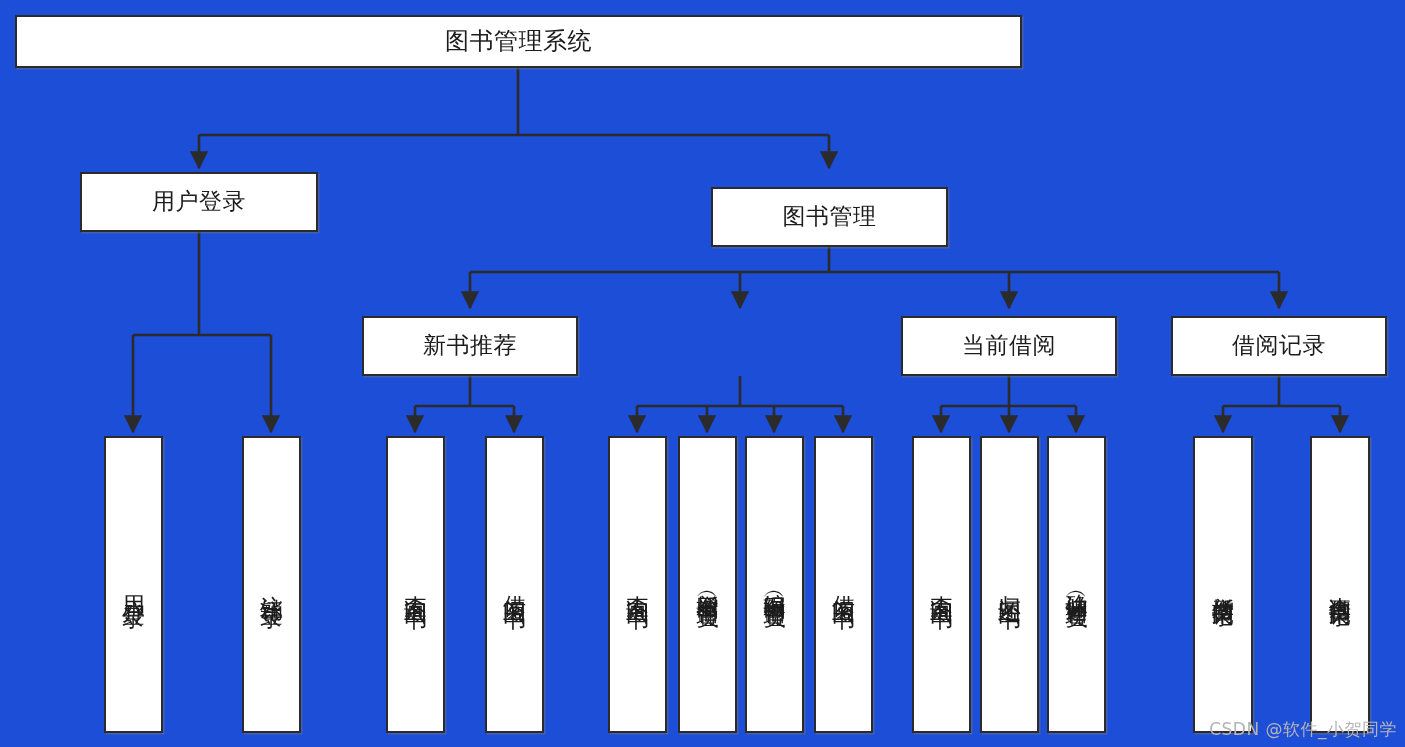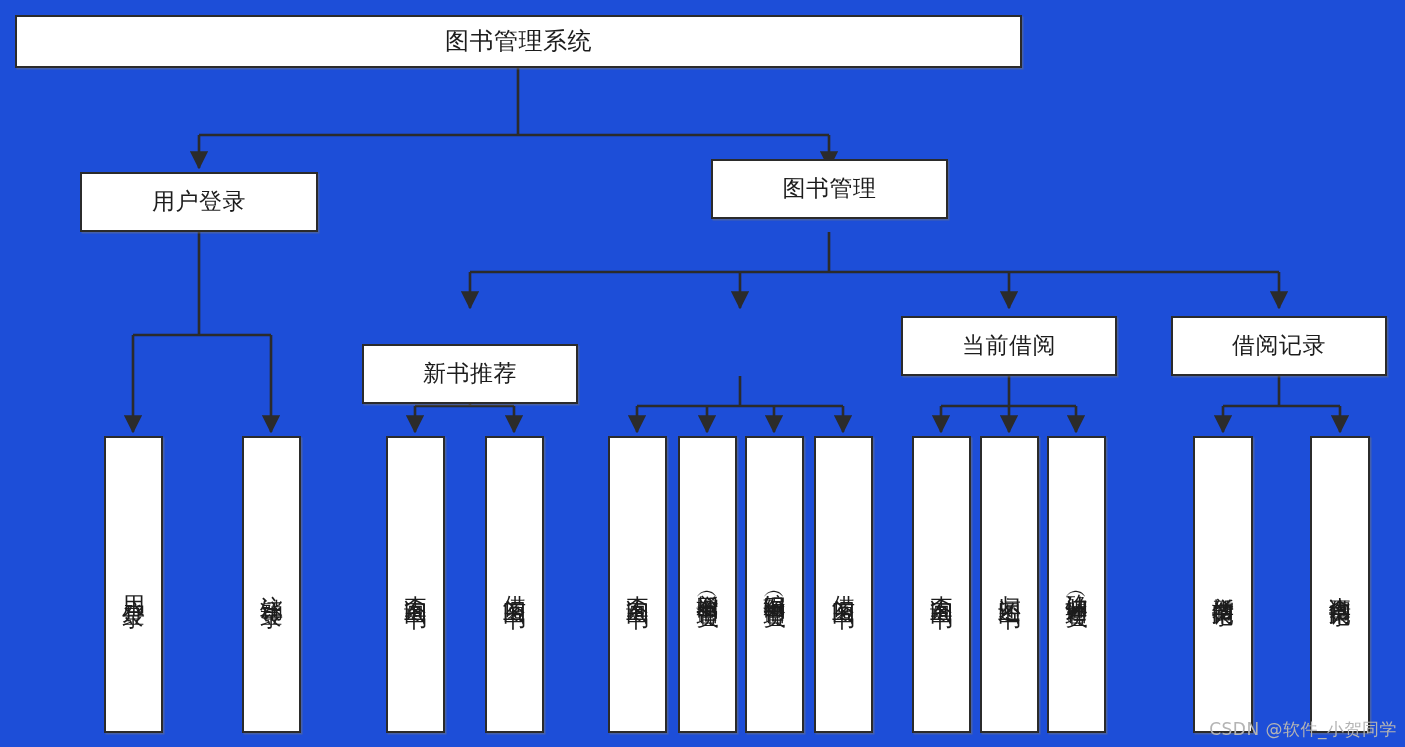--- a/index.html
+++ b/index.html
@@ -130,25 +130,25 @@
     </g>
   </svg>
 
   <div class="node root horiz" style="left:15px; top:15px; width:1007px; height:53px;">
     <span class="node-label">图书管理系统</span>
   </div>
 
   <div class="node horiz" style="left:80px; top:172px; width:238px; height:60px;">
     <span class="node-label">用户登录</span>
   </div>
-  <div class="node horiz" style="left:711px; top:159px; width:237px; height:60px;align-items:center;">
+  <div class="node horiz" style="left:711px; top:187px; width:237px; height:60px;align-items:center;">
     <span class="node-label">图书管理</span>
   </div>
 
-  <div class="node horiz" style="left:362px; top:316px; width:216px; height:60px;margin-top:28px;">
+  <div class="node horiz" style="left:362px; top:316px; width:216px; height:60px;">
     <span class="node-label">新书推荐</span>
   </div>
   <div class="node horiz" style="left:901px; top:316px; width:216px; height:60px;">
     <span class="node-label">当前借阅</span>
   </div>
   <div class="node horiz" style="left:1171px; top:316px; width:216px; height:60px;">
     <span class="node-label">借阅记录</span>
   </div>
 
   <div class="node vert" style="left:104px; top:436px; width:59px; height:297px;">

